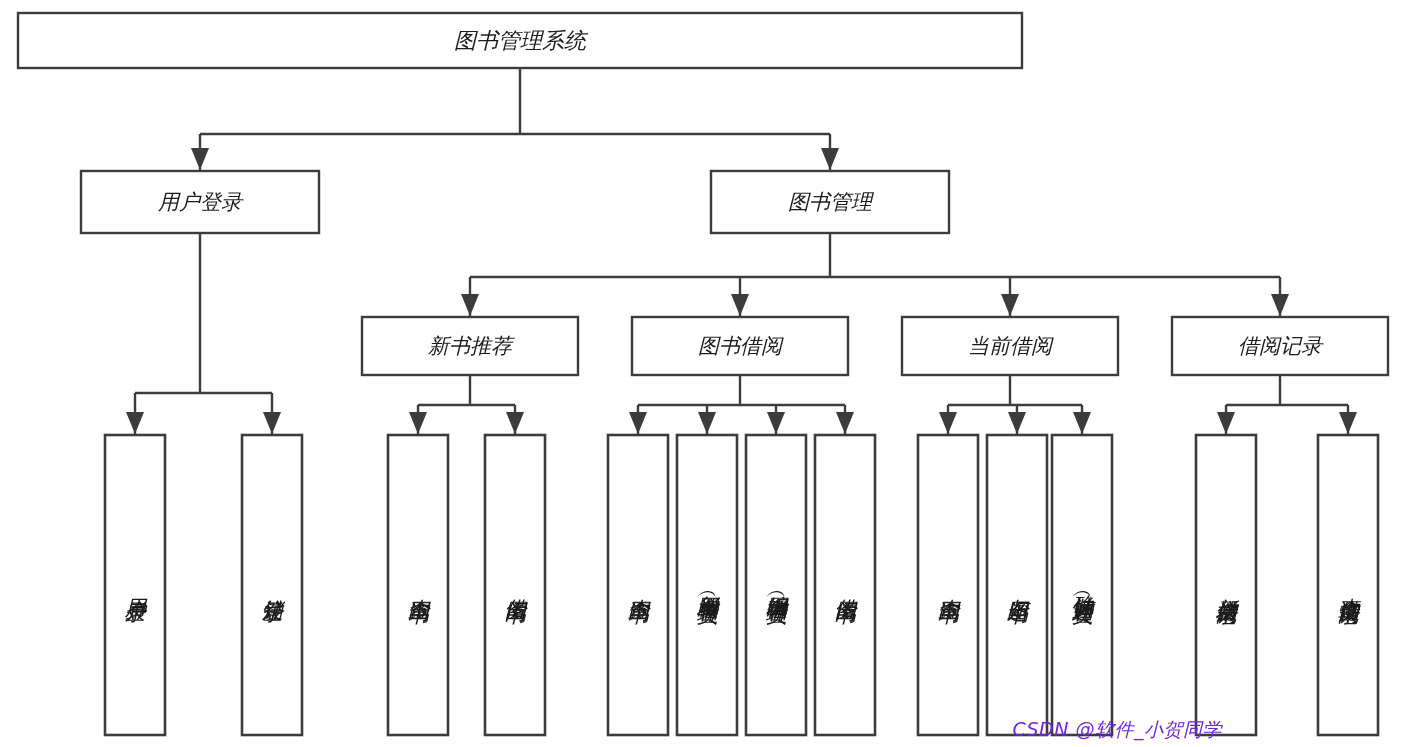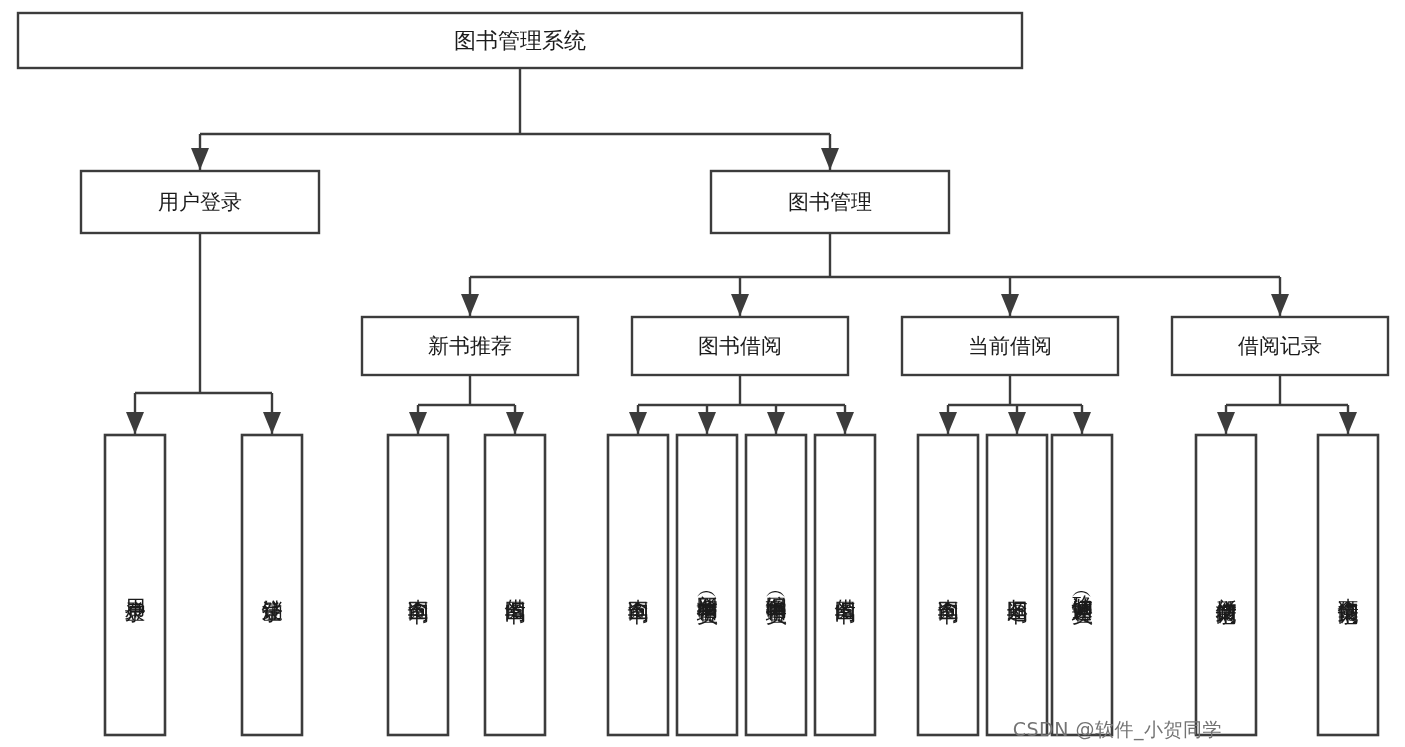--- a/index.html
+++ b/index.html
@@ -13,20 +13,21 @@
     height: 747px;
     font-family: "DejaVu Sans", "Liberation Sans", sans-serif;
     overflow: hidden;
     position: relative;
   }
   #diagram-root {
     position: relative;
     width: 1230px;
     height: 747px;
     background: #ffffff;
+    font-style: italic;
   }
   svg#flow-svg {
     position: absolute;
     left: 0;
     top: 0;
     width: 1405px;
     height: 747px;
     display: block;
   }
   .node-box {
@@ -72,21 +73,21 @@
     white-space: nowrap;
     pointer-events: none;
     text-align: center;
   }
   .watermark {
     position: absolute;
     right: 8px;
     bottom: 4px;
     font-family: "DejaVu Sans", "Liberation Sans", sans-serif;
     font-size: 19px;
-    color: #737373;
+    color: #6d28d9;
     white-space: nowrap;
     letter-spacing: 0.5px;
   }
 </style>
 </head>
 <body>
 
 <div id="diagram-root">
 
   <svg id="flow-svg" viewBox="0 0 1405 747">

